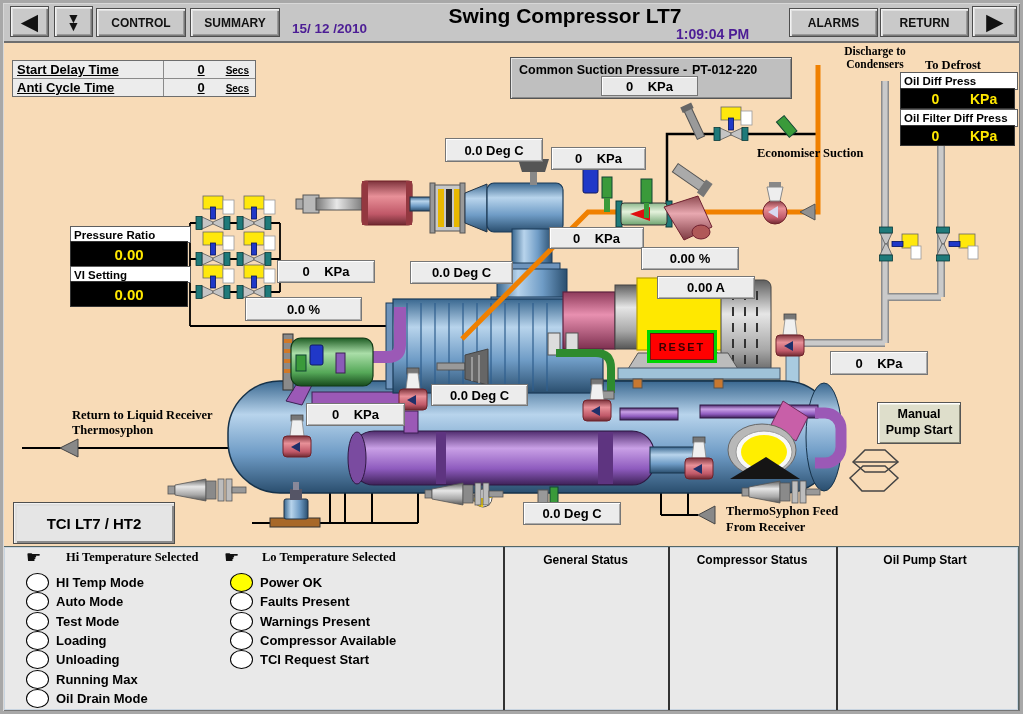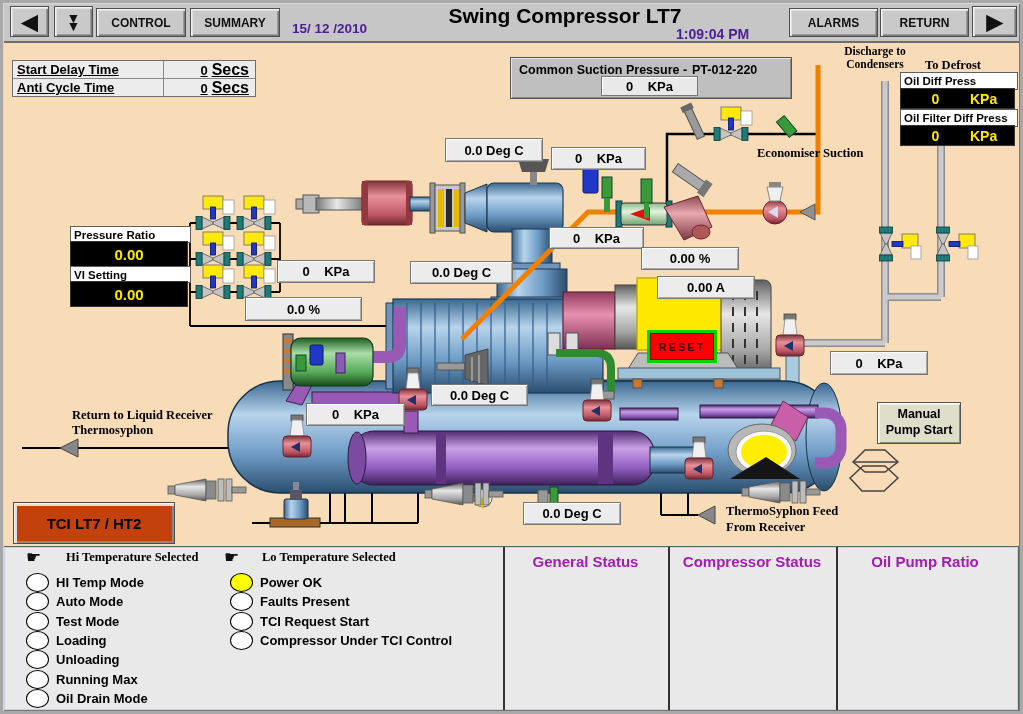--- a/index.html
+++ b/index.html
@@ -27,44 +27,44 @@
   .bdisplay .v{flex:1;text-align:center;}
   .bdisplay .u{width:44px;text-align:left;}
   .bdisplay.center{justify-content:center;}
   .serifl{position:absolute;font-family:"Liberation Serif",serif;font-weight:bold;font-size:12.5px;color:#000;z-index:30;line-height:1.15;}
   
   .timers{position:absolute;left:12px;top:60px;width:242px;background:#ECECEC;border:1px solid #6E6E6E;z-index:30;}
   .timers .row{display:flex;height:17px;align-items:center;font-weight:bold;font-size:13px;text-decoration:underline;}
   .timers .row+.row{border-top:1px solid #8a8a8a;}
   .timers .lab{width:146px;padding-left:4px;border-right:1px solid #8a8a8a;height:100%;display:flex;align-items:center;}
   .timers .val{flex:1;text-align:right;padding-right:6px;}
-  .timers .val .u{margin-left:4px;font-size:16px;}
+  .timers .val .u{margin-left:21px;font-size:10px;}
   
   .cs-panel{position:absolute;left:510px;top:57px;width:280px;height:40px;background:#BFBFBF;border:1px solid #555;
       box-shadow:inset 1px 1px 0 #E6E6E6, inset -1px -1px 0 #8A8A8A;z-index:30;}
   .cs-panel .lab{position:absolute;left:8px;top:5px;font-weight:bold;font-size:12.5px;}
   .cs-panel .tag{position:absolute;left:181px;top:5px;font-weight:bold;font-size:12.5px;}
   .cs-panel .val{position:absolute;left:90px;top:18px;width:95px;height:18px;background:#E9E9E9;border:1px solid #777;
       box-shadow:inset 1px 1px 0 #FFF;display:flex;align-items:center;justify-content:center;font-weight:bold;font-size:13px;white-space:pre;}
   
   .reset-btn{position:absolute;left:647px;top:330px;width:64px;height:27px;background:#FF0000;border:3px solid #00D400;
       box-shadow:inset 0 0 0 1px #7A1010;color:#3A0000;font-weight:bold;font-size:11px;letter-spacing:2px;
       display:flex;align-items:center;justify-content:center;z-index:31;cursor:pointer;}
   .mps-btn{position:absolute;left:877px;top:402px;width:82px;height:40px;background:#DEDECB;border:1px solid #555;
       box-shadow:inset 1px 1px 0 #FFF, inset 2px 2px 0 #EFEFE2, inset -1px -1px 0 #8A8A7A;
       display:flex;flex-direction:column;align-items:center;justify-content:center;
       font-weight:bold;font-size:12.5px;line-height:1.25;color:#000;z-index:31;cursor:pointer;}
-  .tci-btn{position:absolute;left:13px;top:502px;width:160px;height:40px;background:#c2410c;border:1px solid #4E4E4E;
+  .tci-btn{position:absolute;left:13px;top:502px;width:160px;height:40px;background:#e5e5e5;border:1px solid #4E4E4E;
       box-shadow:inset 1px 1px 0 #F2F2F2, inset 3px 3px 0 #DEDEDE, inset -2px -2px 0 #8A8A8A;
       display:flex;align-items:center;justify-content:center;font-weight:bold;font-size:15px;color:#000;z-index:31;cursor:pointer;}
   
   .status-panel{position:absolute;left:3px;top:546px;width:1014px;height:163px;background:#E9E9E9;
       border:1px solid #566;box-shadow:inset 0 0 0 1px #C8D4E0;z-index:30;}
   .status-panel .divider{position:absolute;top:0;width:2px;height:100%;background:#333;}
-  .col-header{position:absolute;top:6px;font-weight:bold;font-size:15px;text-align:center;color:#a21caf;}
+  .col-header{position:absolute;top:6px;font-weight:bold;font-size:12px;text-align:center;color:#000000;}
   .lamp-head{position:absolute;top:3px;font-family:"Liberation Serif",serif;font-weight:bold;font-size:12.5px;color:#000;}
   .hand-icon{position:absolute;top:0px;font-size:17px;color:#111;}
   .lamp-col{position:absolute;top:26px;}
   .lamp-row{display:flex;align-items:center;height:19.3px;}
   .lamp{width:21px;height:17px;border:1.5px solid #000;border-radius:50%;margin-right:7px;flex:none;}
   .lamp-label{font-weight:bold;font-size:13px;color:#000;white-space:nowrap;}
   svg{position:absolute;left:0;top:41px;z-index:10;}
 </style>
 </head>
 <body>
@@ -421,21 +421,21 @@
   <span>Pump Start</span>
 </div>
 <div class="tci-btn">TCI LT7 / HT2</div>
 
 <div class="status-panel">
   <div class="divider" style="left:499px;"></div>
   <div class="divider" style="left:664px;"></div>
   <div class="divider" style="left:832px;"></div>
   <div class="col-header" style="left:499px;width:165px;">General Status</div>
   <div class="col-header" style="left:664px;width:168px;">Compressor Status</div>
-  <div class="col-header" style="left:832px;width:178px;">Oil Pump Ratio</div>
+  <div class="col-header" style="left:832px;width:178px;">Oil Pump Start</div>
   <span class="hand-icon" style="left:22px;">☛</span>
   <div class="lamp-head" style="left:62px;">Hi Temperature Selected</div>
   <span class="hand-icon" style="left:220px;">☛</span>
   <div class="lamp-head" style="left:258px;">Lo Temperature Selected</div>
   <div class="lamp-col" style="left:22px;" id="hi-col">
       <div class="lamp-row">
         <span class="lamp" style="background: rgb(255, 255, 255);"></span>
         <span class="lamp-label">HI Temp Mode</span>
       </div>
       <div class="lamp-row">
@@ -467,22 +467,26 @@
       <div class="lamp-row">
         <span class="lamp" style="background: rgb(255, 255, 0);"></span>
         <span class="lamp-label">Power OK</span>
       </div>
       <div class="lamp-row">
         <span class="lamp" style="background: rgb(255, 255, 255);"></span>
         <span class="lamp-label">Faults Present</span>
       </div>
       <div class="lamp-row">
         <span class="lamp" style="background: rgb(255, 255, 255);"></span>
+        <span class="lamp-label">Warnings Present</span>
+      </div>
+      <div class="lamp-row">
+        <span class="lamp" style="background: rgb(255, 255, 255);"></span>
+        <span class="lamp-label">Compressor Available</span>
+      </div>
+      <div class="lamp-row">
+        <span class="lamp" style="background: rgb(255, 255, 255);"></span>
         <span class="lamp-label">TCI Request Start</span>
       </div>
-      <div class="lamp-row">
-        <span class="lamp" style="background: rgb(255, 255, 255);"></span>
-        <span class="lamp-label">Compressor Under TCI Control</span>
-      </div>
     </div>
 </div>
 
 <div class="frame"></div>
 
 </body></html>

